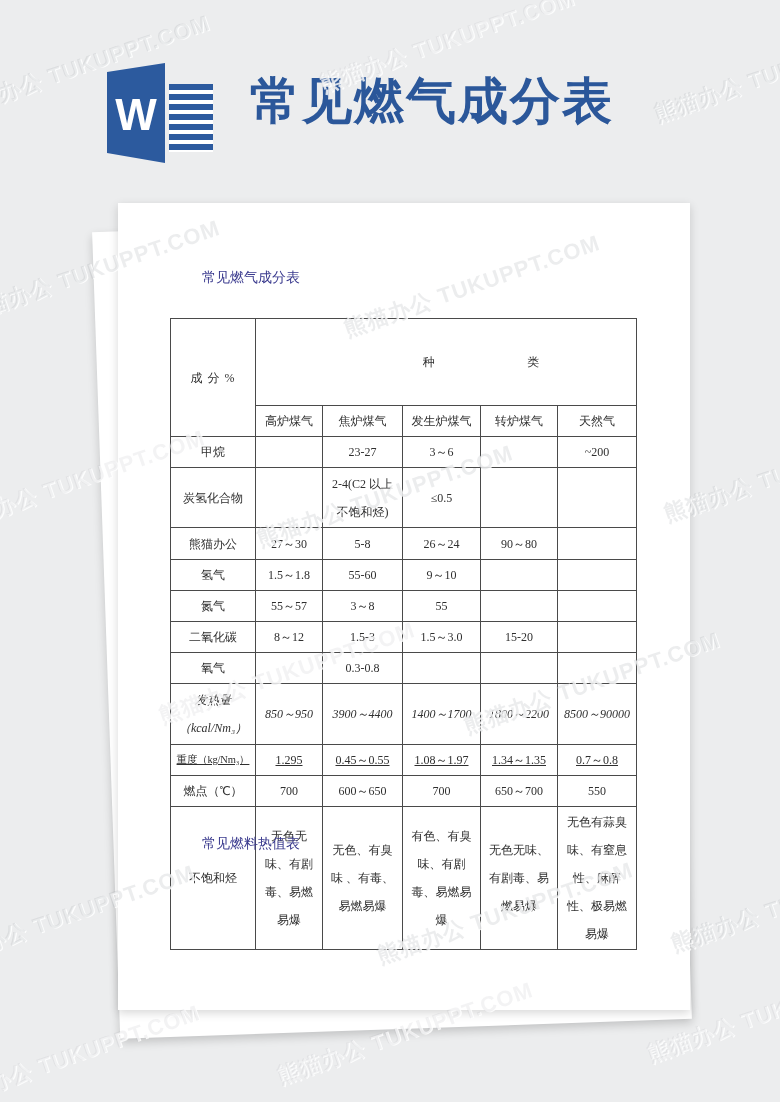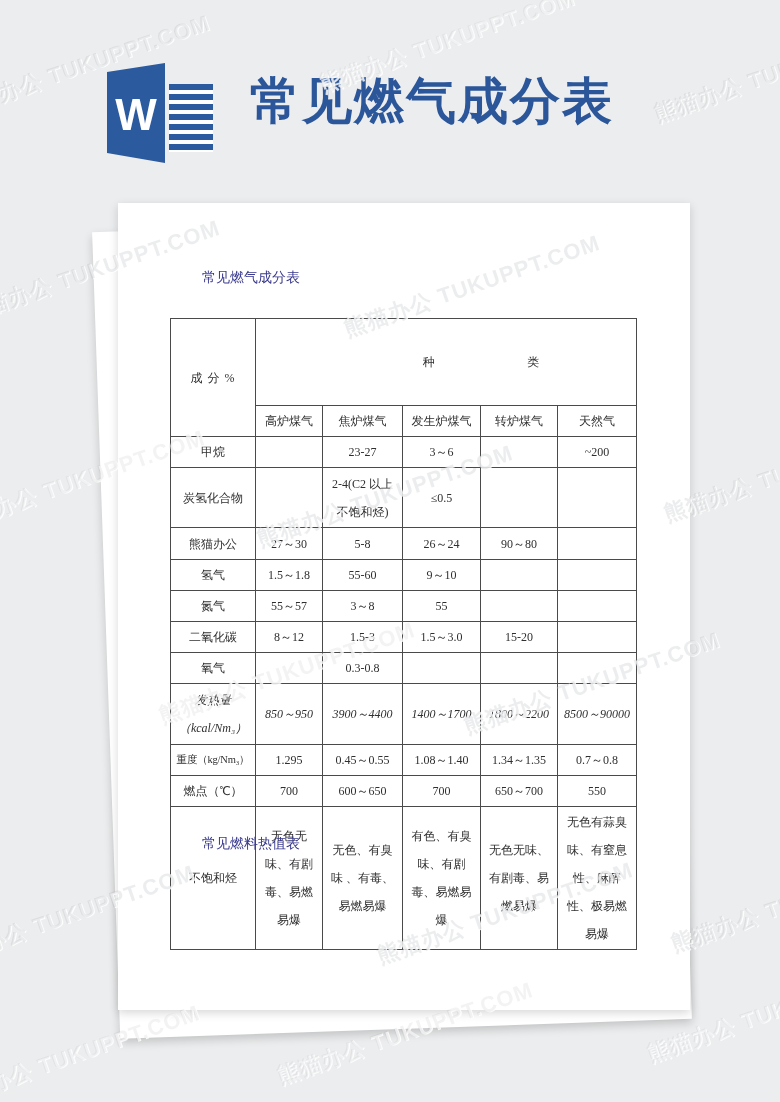--- a/index.html
+++ b/index.html
@@ -71,21 +71,21 @@
     word-break:break-word;
     line-height:28px;
   }
   .corner{white-space:pre;letter-spacing:1px;font-family:Liberation Serif, serif;}
   .cat-row{height:36px;}
   .cat-cell{padding:0;}
   .cat-flex{display:flex;justify-content:space-evenly;padding-left:70px;}
   .col-row{height:26px;}
   tr.h33{height:20px;} tr.h60{height:60px;} tr.h32{height:32px;}
   tr.h30{height:30px;} tr.h29{height:29px;} tr.h61{height:61px;font-style:italic;}
-  tr.h31{height:14px;} tr.h118{height:118px;}
+  tr.h31{height:14px;text-decoration:underline;} tr.h118{height:118px;}
   td.small{font-size:10.5px;letter-spacing:-0.2px;white-space:nowrap;}
   td.props{line-height:29px;padding:2px 5px;}
 
   
   .wm{
     position:absolute;
     font-weight:bold;font-size:22px;letter-spacing:1px;
     color:rgba(135,140,148,0.16);
     text-shadow:1px 1px 0 rgba(255,255,255,0.85);
     transform:rotate(-19deg);transform-origin:left center;
@@ -201,21 +201,21 @@
       <td>850～950</td>
       <td>3900～4400</td>
       <td>1400～1700</td>
       <td>1800～2200</td>
       <td>8500～90000</td>
     </tr>
     <tr class="h31">
       <td class="small">重度（kg/Nm₃）</td>
       <td>1.295</td>
       <td>0.45～0.55</td>
-      <td>1.08～1.40</td>
+      <td>1.08～1.97</td>
       <td>1.34～1.35</td>
       <td>0.7～0.8</td>
     </tr>
     <tr class="h29">
       <td>燃点（℃）</td>
       <td>700</td>
       <td>600～650</td>
       <td>700</td>
       <td>650～700</td>
       <td>550</td>

